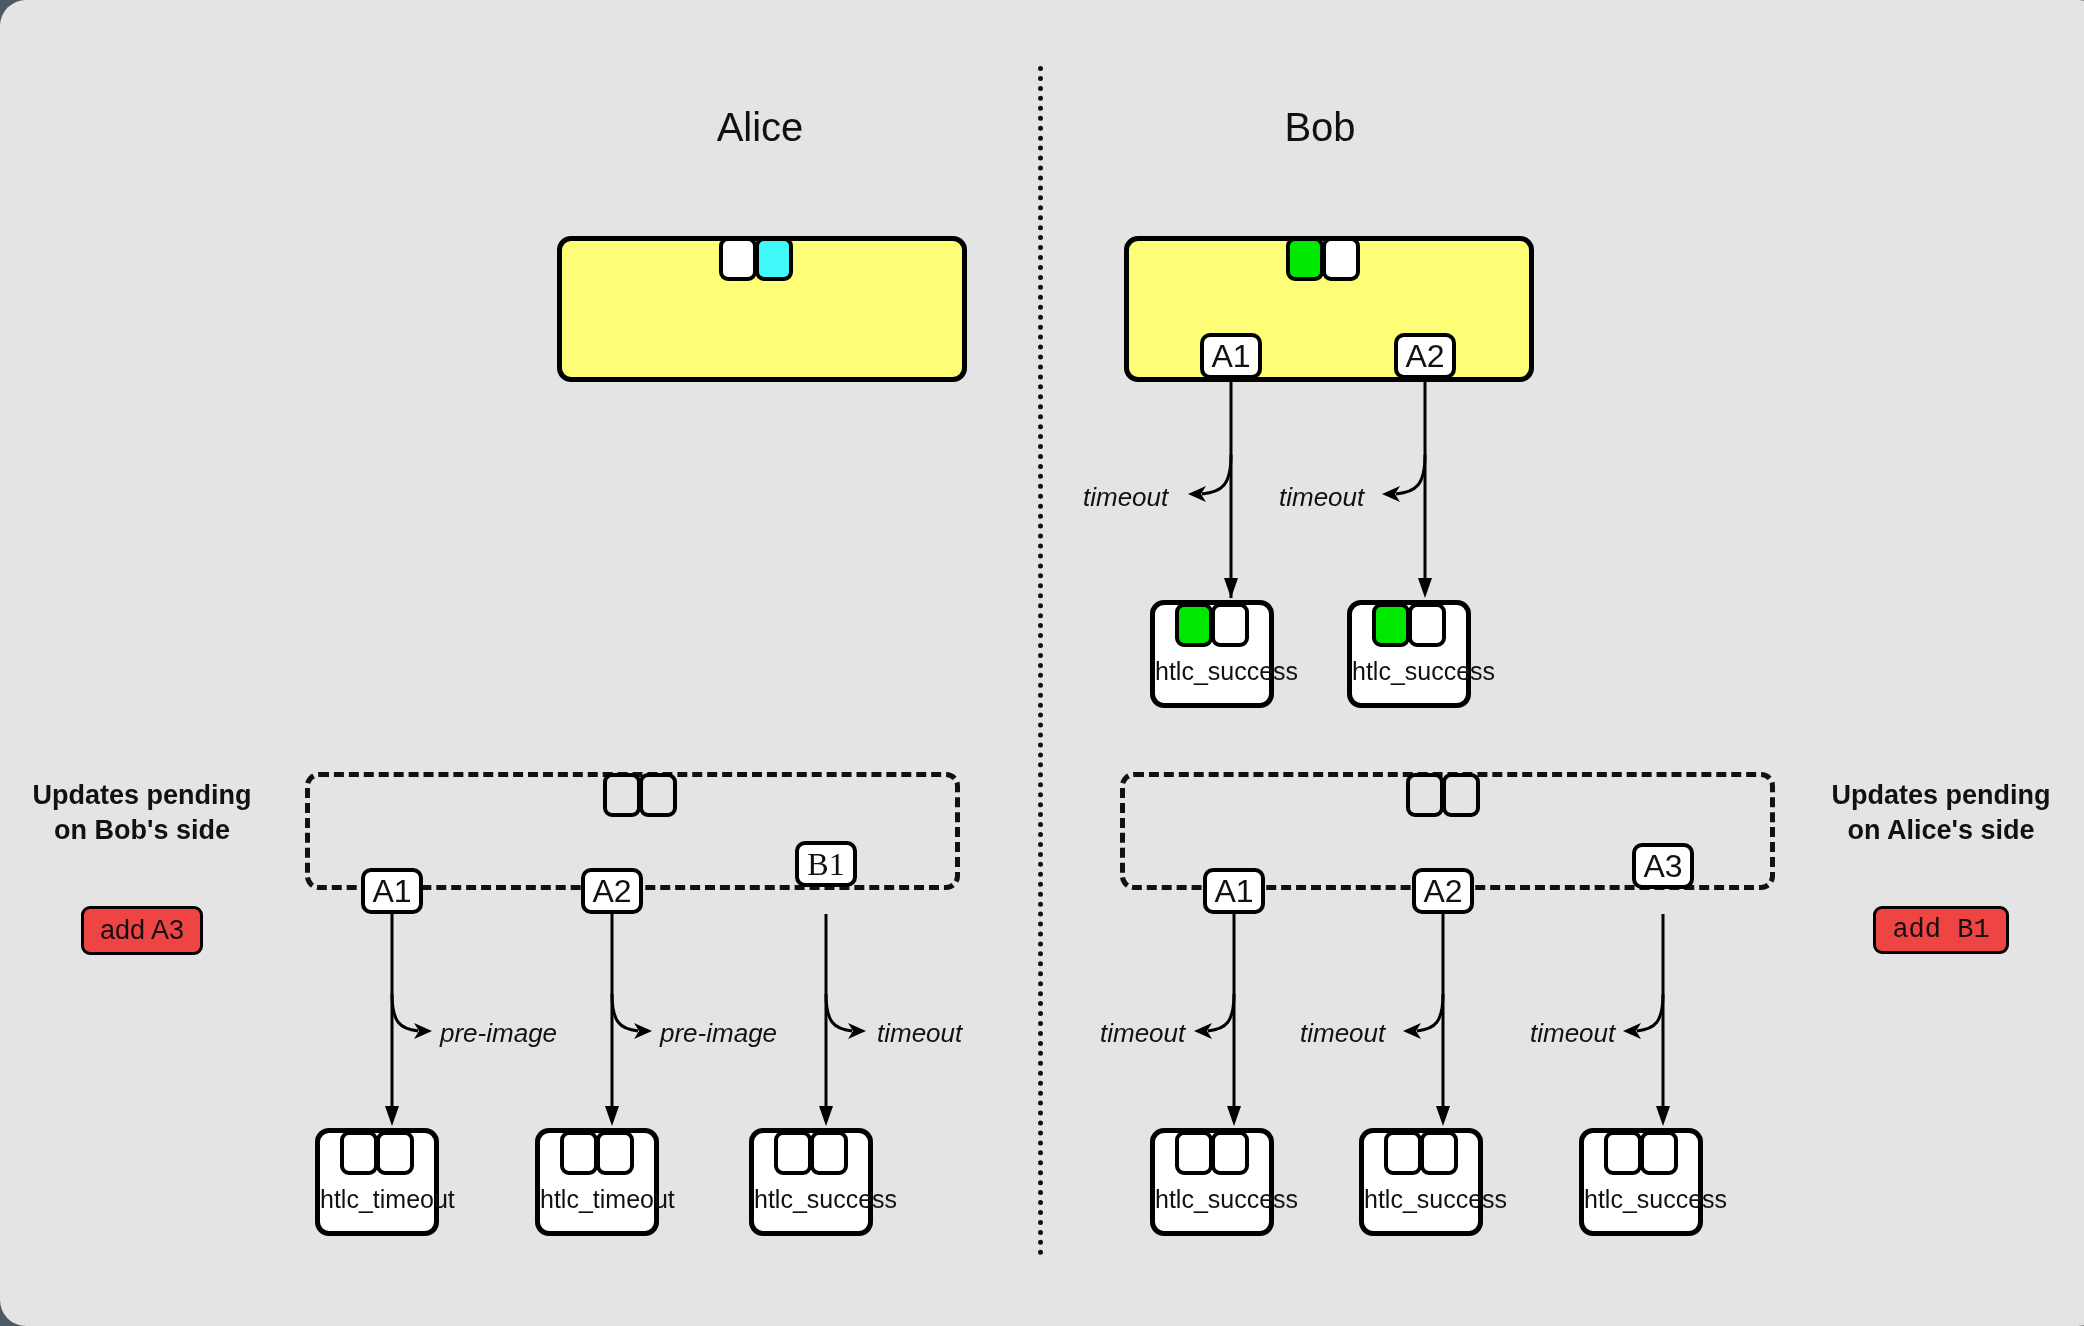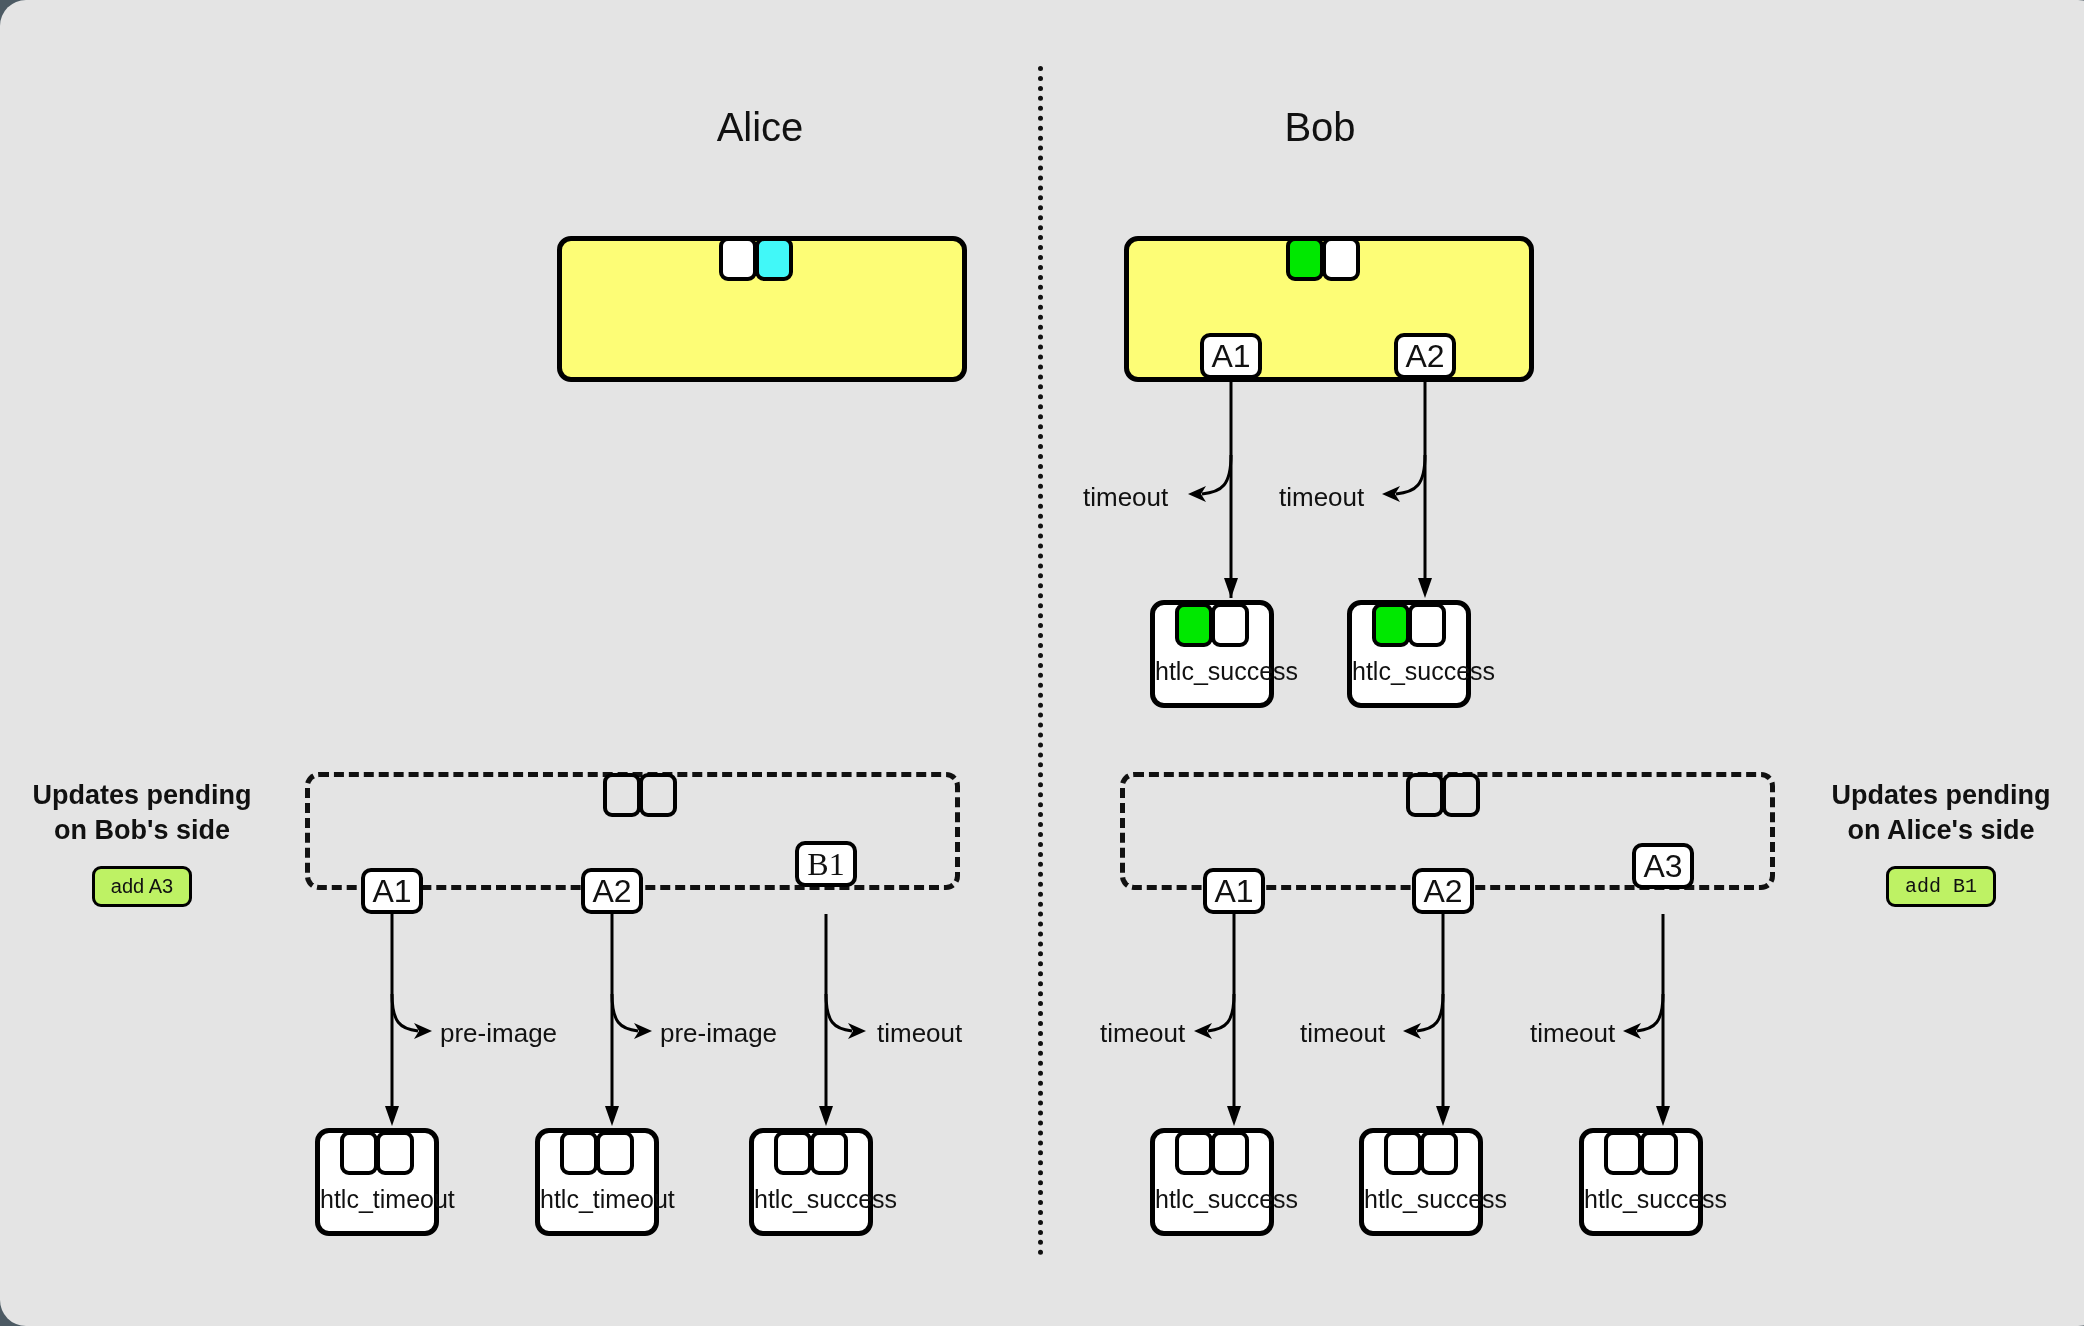--- a/index.html
+++ b/index.html
@@ -58,28 +58,28 @@
     position:absolute;left:0;right:0;top:52px;text-align:center;
     font-size:25px;color:#111;white-space:nowrap;
   }
 
   
   .side-head{
     font-size:27px;font-weight:bold;color:#111;text-align:center;
     line-height:1.3;white-space:nowrap;
   }
   .pill{
-    border:3px solid #000;border-radius:9px;background:#bef264;
-    font-size:20px;color:#111;display:inline-flex;align-items:center;
-    justify-content:center;padding:6px 16px;box-sizing:border-box;
+    border:3px solid #000;border-radius:9px;background:#ef4444;
+    font-size:27px;color:#111;display:inline-flex;align-items:center;
+    justify-content:center;padding:6px 16px;box-sizing:border-box;margin-top:40px;
   }
 
   
   .edge-label{
-    font-size:26px;color:#111;white-space:nowrap;
+    font-size:26px;color:#111;white-space:nowrap;font-style:italic;
   }
 
   svg.overlay{position:absolute;left:0;top:0;width:2084px;height:1326px;pointer-events:none;}
 </style>
 </head>
 <body>
 
 <div id="canvas">
 
   <div class="abs divider" style="left:1038px;top:66px;height:1190px;"></div>

